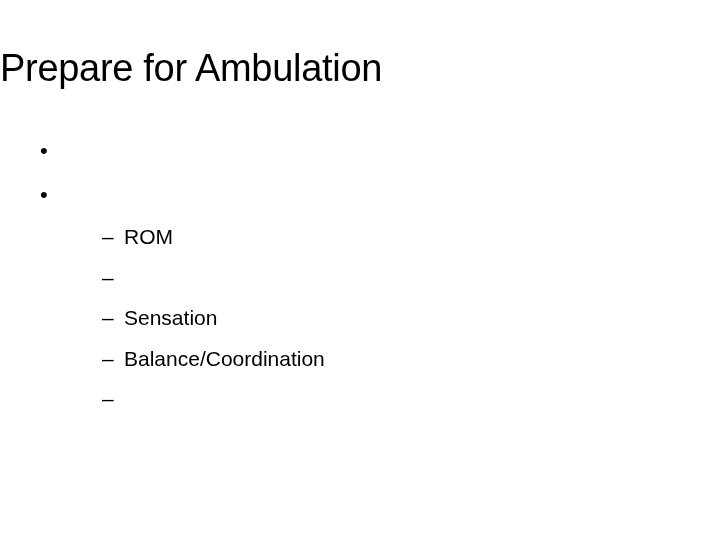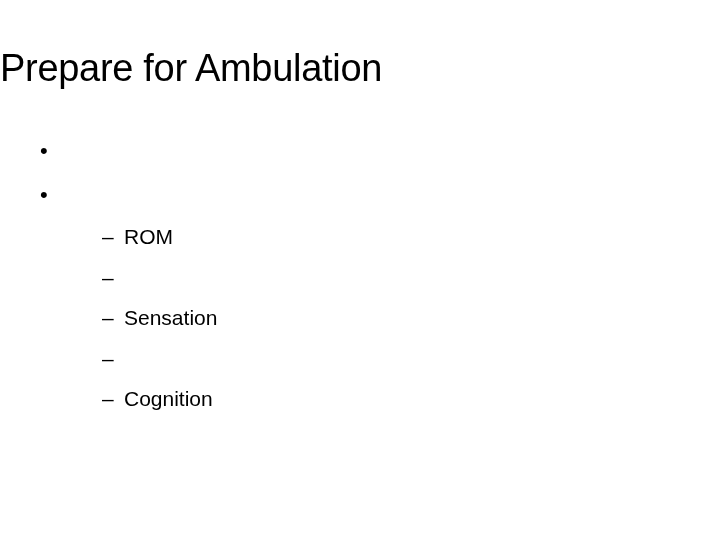--- a/index.html
+++ b/index.html
@@ -32,18 +32,18 @@
   </div>
   <div class="l2" style="padding-left:0">
     <span class="dash">–</span>
   </div>
   <div class="l2" style="padding-left:0">
     <span class="dash">–</span>
     <span class="txt" style="margin-left:88px">Sensation</span>
   </div>
   <div class="l2" style="padding-left:0">
     <span class="dash">–</span>
+    <span class="txt" style="margin-left:88px">Balance/Coordination</span>
   </div>
   <div class="l2" style="padding-left:0">
     <span class="dash">–</span>
-    <span class="txt" style="margin-left:88px">Cognition</span>
   </div>
 </div>
 
 </body></html>

